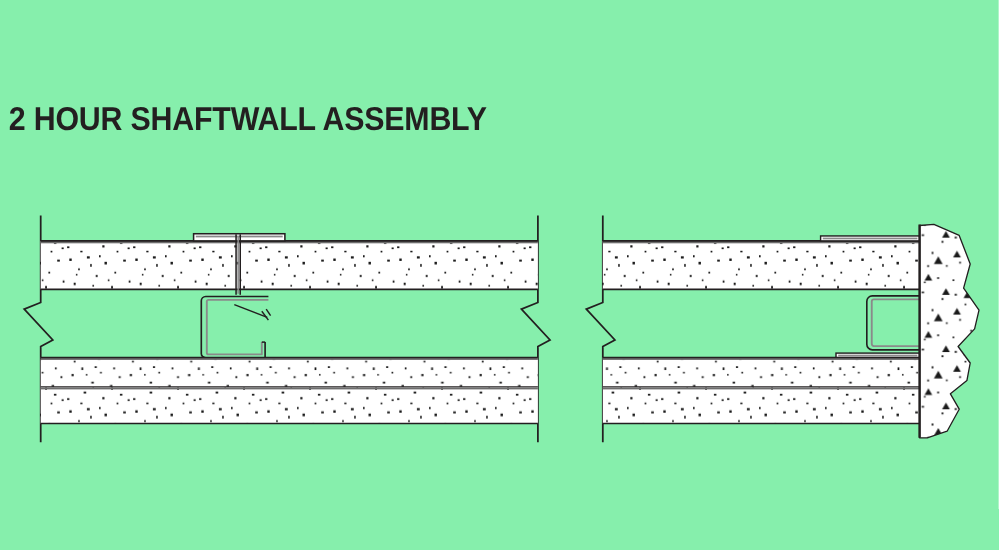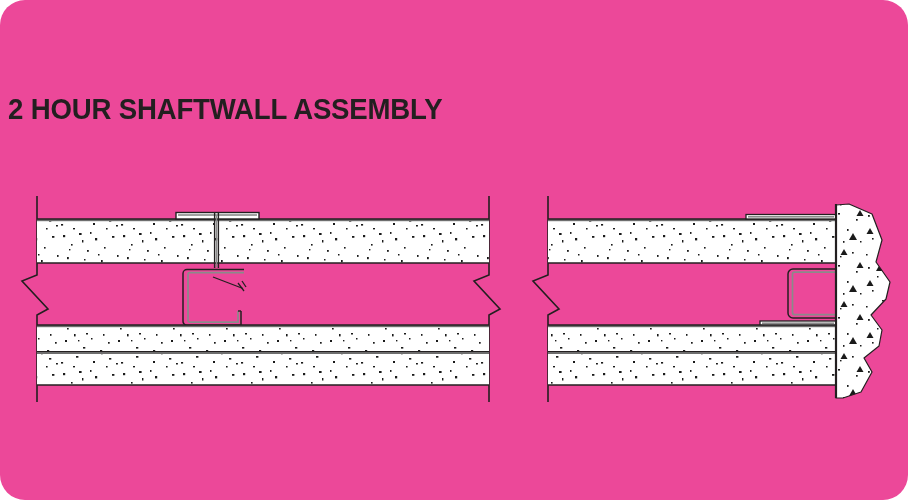--- a/index.html
+++ b/index.html
@@ -11,22 +11,21 @@
     width: 908px;
     height: 500px;
     font-family: "Liberation Sans", sans-serif;
     overflow: hidden;
     position: relative;
   }
   #page {
     position: relative;
     width: 908px;
     height: 500px;
-    background: #ec4899;
-    border-radius: 25px;
+    background: #86efac;
   }
   #sheet-title {
     position: absolute;
     left: 8px;
     top: 92px;
     font-family: "Liberation Sans", sans-serif;
     font-weight: 700;
     font-size: 30px;
     letter-spacing: -0.2px;
     color: #231f20;

